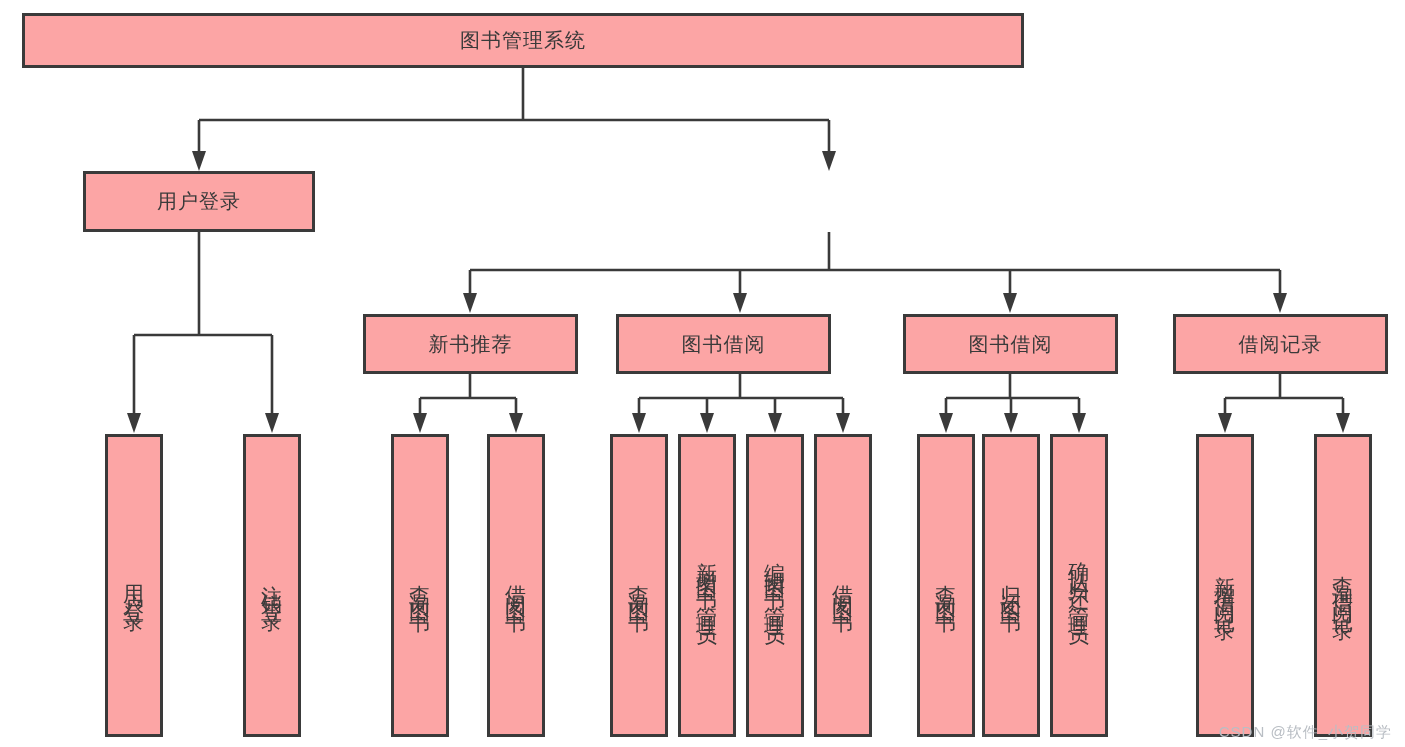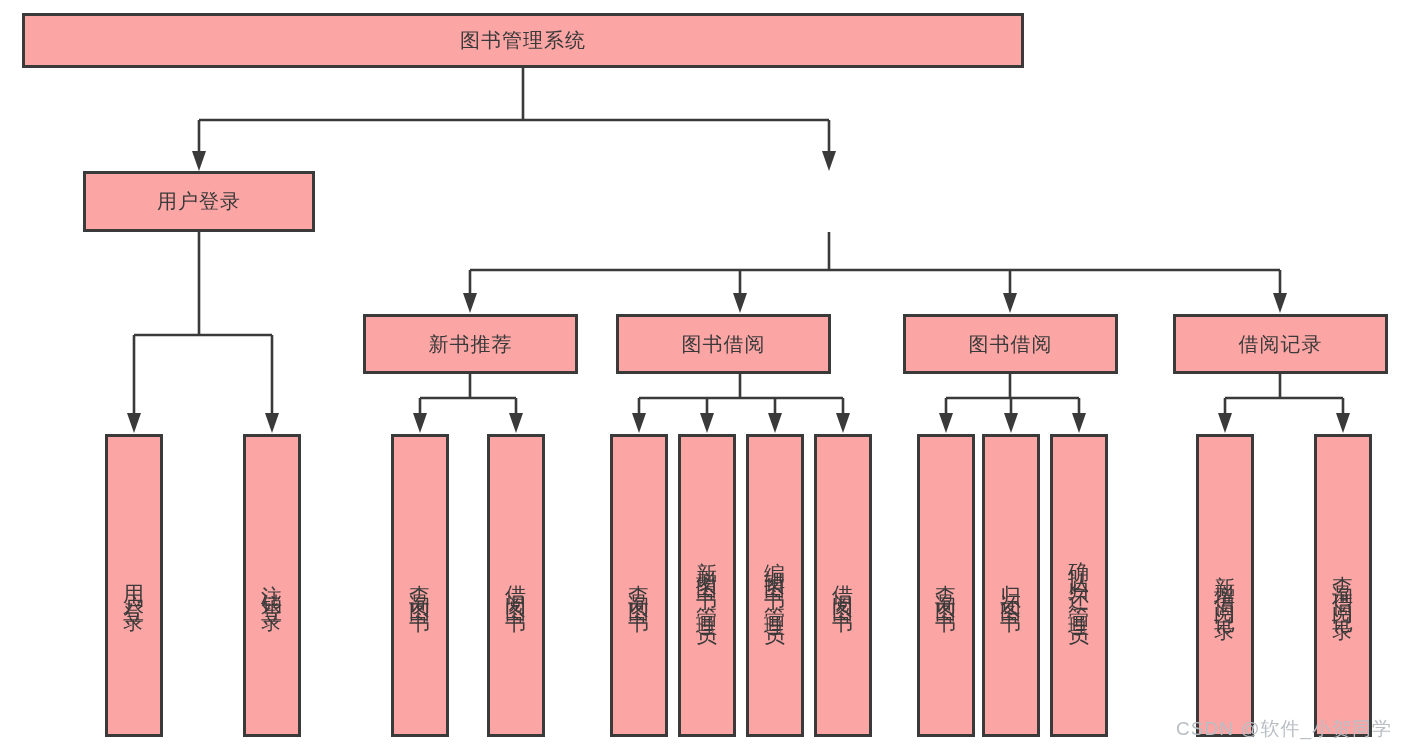--- a/index.html
+++ b/index.html
@@ -42,21 +42,21 @@
     line-height: 1;
     color: #3a3a3a;
   }
   .root { left: 22px; top: 13px; width: 1002px; height: 55px; }
   .l2   { top: 171px; width: 232px; height: 61px; }
   .l3   { top: 314px; width: 215px; height: 60px; }
   .watermark {
     position: absolute;
     right: 13px;
     bottom: 5px;
-    font-size: 19px;
+    font-size: 15px;
     color: #b9bec4;
     letter-spacing: 1px;
     white-space: nowrap;
   }
 </style>
 </head>
 <body>
 
 <div class="stage">
 

